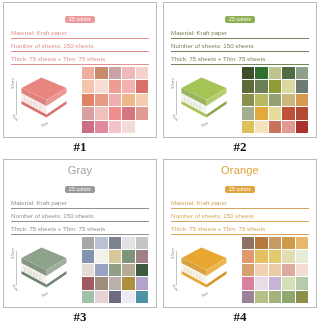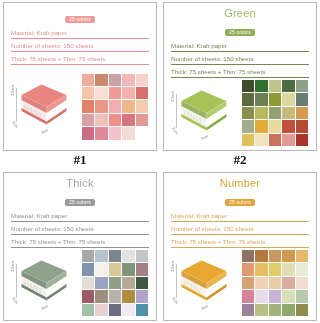--- a/index.html
+++ b/index.html
@@ -193,21 +193,20 @@
             <div class="sw" style="background: rgb(243, 220, 216);"></div>
             <div class="sw" style="background: rgb(255, 255, 255);"></div>
           </div>
       </div>
     </div>
     <div class="panel-label">#1</div>
   </div>
 
   <div class="panel">
     <div class="card">
-      <div class="title" style="color: rgb(154, 186, 99);">Green</div>
       <div class="badge-wrap">
         <span class="badge" style="background: rgb(143, 174, 82);">25 colors</span>
       </div>
       <div class="specs">
         <div class="spec" style="color: rgb(111, 127, 78); border-bottom-color: rgb(111, 127, 78); opacity: 0.95;">Material: Kraft paper</div>
         <div class="spec" style="color: rgb(111, 127, 78); border-bottom-color: rgb(111, 127, 78); opacity: 0.95;">Number of sheets: 150 sheets</div>
         <div class="spec" style="color: rgb(111, 127, 78); border-bottom-color: rgb(111, 127, 78); opacity: 0.95;">Thick: 75 sheets + Thin: 75 sheets</div>
       </div>
       <div class="body">
         <div class="boxwrap">
@@ -260,21 +259,21 @@
             <div class="sw" style="background: rgb(224, 154, 146);"></div>
             <div class="sw" style="background: rgb(168, 52, 43);"></div>
           </div>
       </div>
     </div>
     <div class="panel-label">#2</div>
   </div>
 
   <div class="panel">
     <div class="card">
-      <div class="title" style="color: rgb(163, 163, 163);">Thick</div>
+      <div class="title" style="color: rgb(163, 163, 163);">Gray</div>
       <div class="badge-wrap">
         <span class="badge" style="background: rgb(154, 154, 154);">25 colors</span>
       </div>
       <div class="specs">
         <div class="spec" style="color: rgb(140, 140, 140); border-bottom-color: rgb(140, 140, 140); opacity: 0.95;">Material: Kraft paper</div>
         <div class="spec" style="color: rgb(140, 140, 140); border-bottom-color: rgb(140, 140, 140); opacity: 0.95;">Number of sheets: 150 sheets</div>
         <div class="spec" style="color: rgb(140, 140, 140); border-bottom-color: rgb(140, 140, 140); opacity: 0.95;">Thick: 75 sheets + Thin: 75 sheets</div>
       </div>
       <div class="body">
         <div class="boxwrap">
@@ -327,21 +326,21 @@
             <div class="sw" style="background: rgb(239, 234, 243);"></div>
             <div class="sw" style="background: rgb(78, 146, 168);"></div>
           </div>
       </div>
     </div>
     <div class="panel-label">#3</div>
   </div>
 
   <div class="panel">
     <div class="card">
-      <div class="title" style="color: rgb(224, 164, 60);">Number</div>
+      <div class="title" style="color: rgb(224, 164, 60);">Orange</div>
       <div class="badge-wrap">
         <span class="badge" style="background: rgb(224, 164, 60);">25 colors</span>
       </div>
       <div class="specs">
         <div class="spec" style="color: rgb(210, 163, 84); border-bottom-color: rgb(210, 163, 84); opacity: 0.95;">Material: Kraft paper</div>
         <div class="spec" style="color: rgb(210, 163, 84); border-bottom-color: rgb(210, 163, 84); opacity: 0.95;">Number of sheets: 150 sheets</div>
         <div class="spec" style="color: rgb(210, 163, 84); border-bottom-color: rgb(210, 163, 84); opacity: 0.95;">Thick: 75 sheets + Thin: 75 sheets</div>
       </div>
       <div class="body">
         <div class="boxwrap">

